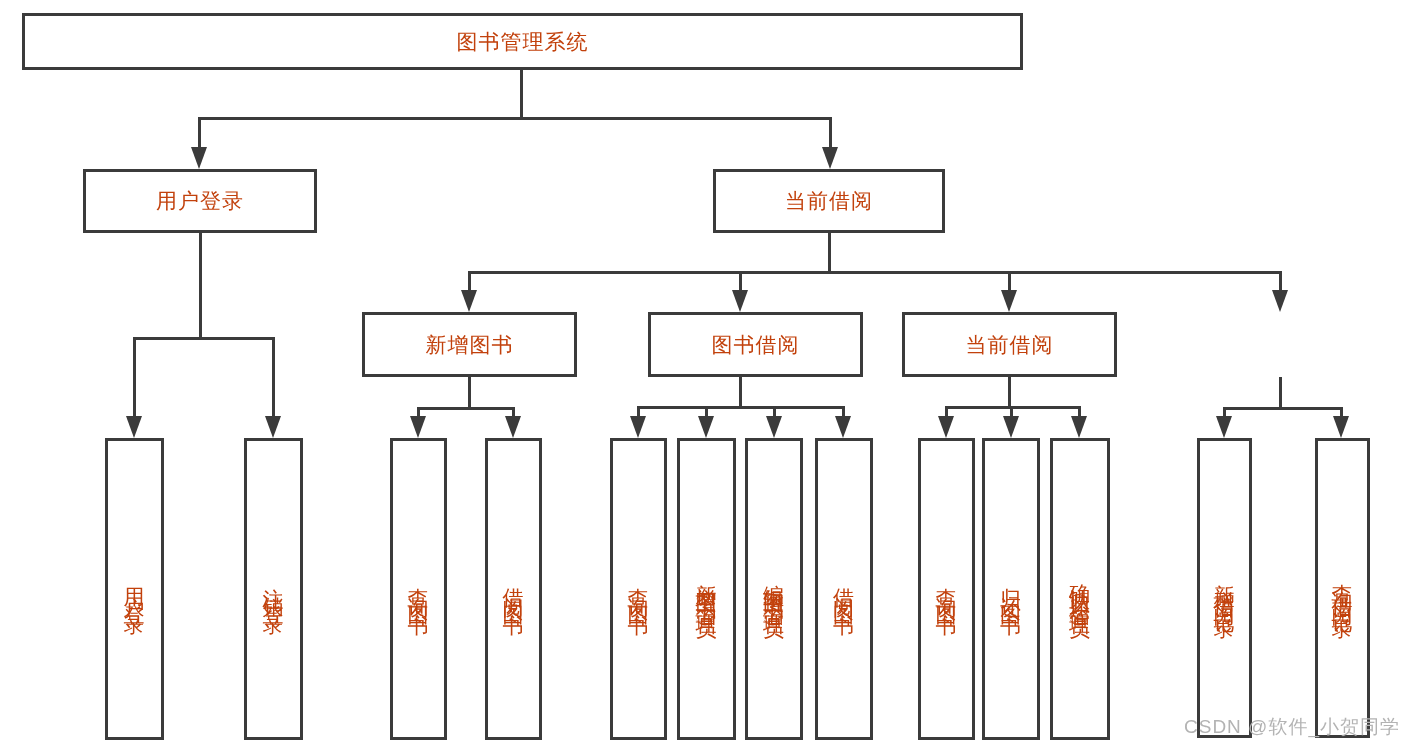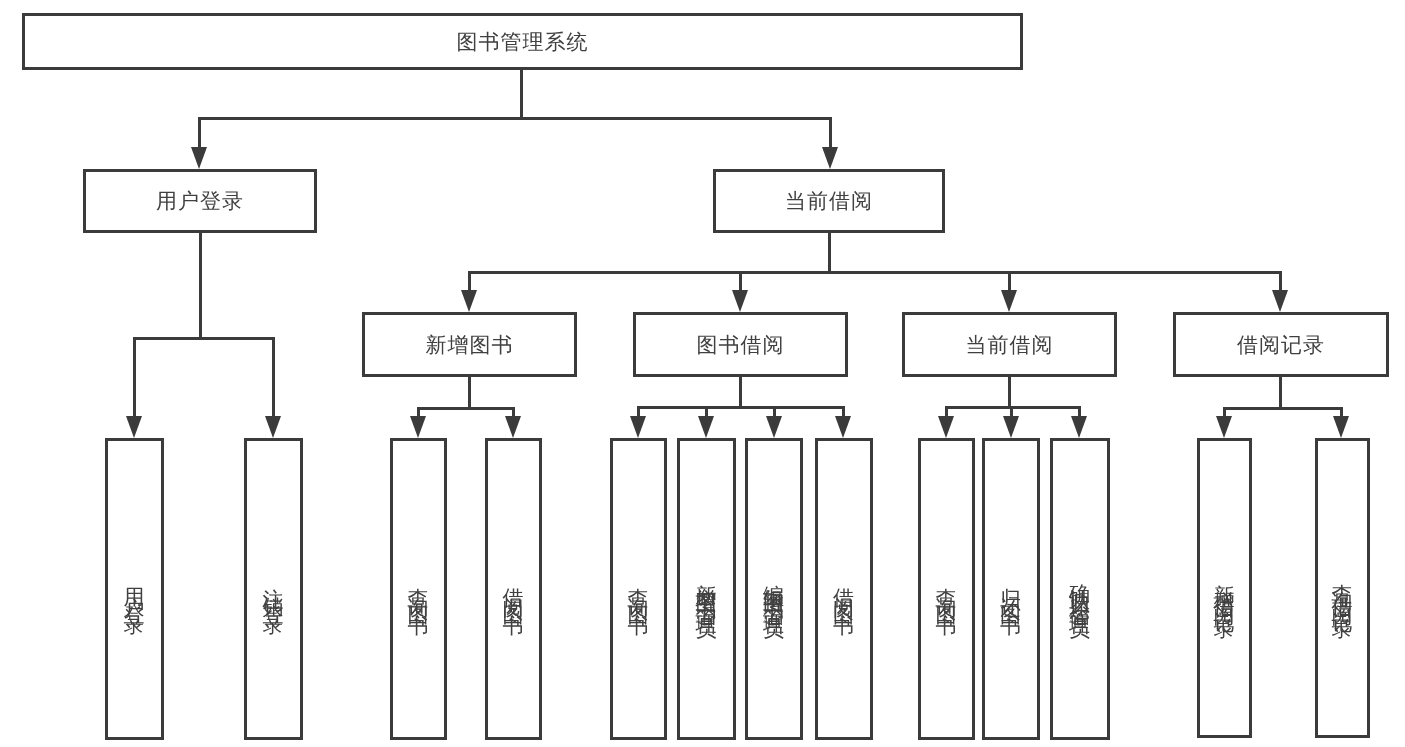--- a/index.html
+++ b/index.html
@@ -14,21 +14,21 @@
   .box{
     position:absolute;
     box-sizing:border-box;
     border:3px solid #3b3b3b;
     background:#ffffff;
     display:flex;
     align-items:center;
     justify-content:center;
     font-size:21px;
     letter-spacing:1px;
-    color:#404040;
+    color:#c2410c;
   }
   .leaf{
     writing-mode:vertical-rl;
     text-orientation:mixed;
     letter-spacing:9px;
     font-size:21px;
     line-height:1;
   }
   .hline,.vline{
     position:absolute;
@@ -79,23 +79,22 @@
   <div class="vline" style="left:468px;top:271px;width:3px;height:20px;"></div>
   <div class="arrow" style="left:461px;top:290px;"></div>
   <div class="vline" style="left:739px;top:271px;width:3px;height:20px;"></div>
   <div class="arrow" style="left:732px;top:290px;"></div>
   <div class="vline" style="left:1008px;top:271px;width:3px;height:20px;"></div>
   <div class="arrow" style="left:1001px;top:290px;"></div>
   <div class="vline" style="left:1279px;top:271px;width:3px;height:20px;"></div>
   <div class="arrow" style="left:1272px;top:290px;"></div>
 
   <div class="box" style="left:362px;top:312px;width:215px;height:65px;">新增图书</div>
-  <div class="box" style="left:633px;top:312px;width:215px;height:65px;">图书借阅</div>
+  <div class="box" style="left:648px;top:312px;width:215px;height:65px;">图书借阅</div>
   <div class="box" style="left:902px;top:312px;width:215px;height:65px;">当前借阅</div>
-  <div class="box" style="left:1173px;top:312px;width:216px;height:65px;">借阅记录</div>
 
   <div class="vline" style="left:468px;top:377px;width:3px;height:30px;"></div>
   <div class="hline" style="left:417px;top:407px;width:98px;height:3px;"></div>
   <div class="vline" style="left:417px;top:407px;width:3px;height:11px;"></div>
   <div class="arrow" style="left:410px;top:416px;"></div>
   <div class="vline" style="left:512px;top:407px;width:3px;height:11px;"></div>
   <div class="arrow" style="left:505px;top:416px;"></div>
 
   <div class="vline" style="left:739px;top:377px;width:3px;height:29px;"></div>
   <div class="hline" style="left:637px;top:406px;width:208px;height:3px;"></div>
@@ -135,14 +134,15 @@
   <div class="box leaf" style="left:745px;top:438px;width:58px;height:302px;letter-spacing:5px;">编辑图书（管理员）</div>
   <div class="box leaf" style="left:815px;top:438px;width:58px;height:302px;">借阅图书</div>
 
   <div class="box leaf" style="left:918px;top:438px;width:57px;height:302px;">查询图书</div>
   <div class="box leaf" style="left:982px;top:438px;width:58px;height:302px;">归还图书</div>
   <div class="box leaf" style="left:1050px;top:438px;width:60px;height:302px;letter-spacing:5px;">确认归还（管理员）</div>
 
   <div class="box leaf" style="left:1197px;top:438px;width:55px;height:300px;letter-spacing:7px;">新增借阅记录</div>
   <div class="box leaf" style="left:1315px;top:438px;width:55px;height:300px;letter-spacing:7px;">查询借阅记录</div>
 
+  <div id="watermark">CSDN @软件_小贺同学</div>
 
 </div>
 
 </body></html>

